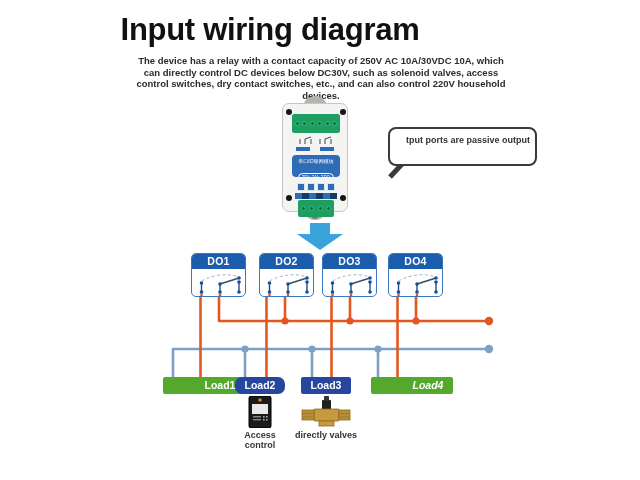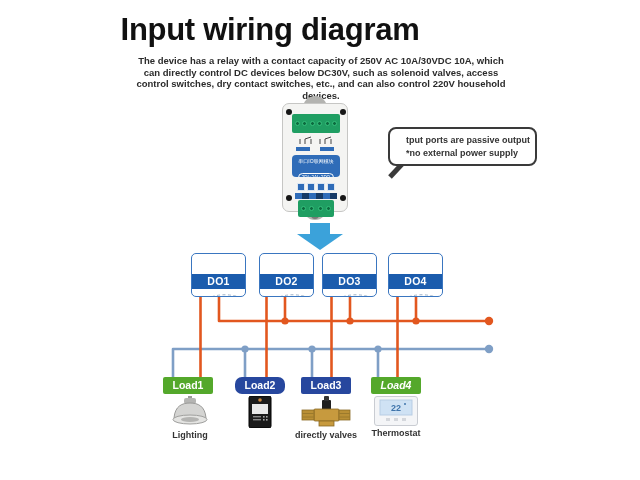--- a/index.html
+++ b/index.html
@@ -19,32 +19,32 @@
   .dot-blue{fill:var(--wire-blue,#7f9fc6);}
   .dot-orange{fill:var(--wire-orange,#e2571f);}
   .arrow{fill:var(--arrow-blue,#3ba2da);}
   .callout-tail{stroke:var(--callout-border,#3a3a3a);stroke-width:5;fill:none;}
 
   
   .do-box{position:absolute;top:253px;width:55px;height:44px;z-index:2;background:#fff;
           border:1.5px solid var(--do-border-blue,#3a76c0);border-radius:5px;overflow:hidden;
           box-sizing:border-box;}
   .do-head{height:15px;background:var(--do-header-blue,#1b5cad);color:#fff;text-align:center;
-           font-size:10.5px;font-weight:700;line-height:15px;letter-spacing:.3px;margin-top:20px;}
+           font-size:10.5px;font-weight:700;line-height:15px;letter-spacing:.3px;}
   .relay{display:block;}
   .rl{stroke:var(--terminal-dot-blue,#1b4e90);stroke-width:1.4;}
   .lever{stroke:#35506e;stroke-width:1.6;}
   .rd{fill:var(--terminal-dot-blue,#1b4e90);}
   .arc{stroke:#9fb2c6;stroke-width:1;fill:none;stroke-dasharray:3 2.5;}
   .stub{stroke:var(--wire-orange,#e2571f);stroke-width:2.4;}
 
   
   .load-box{position:absolute;top:377px;width:50px;height:17px;z-index:2;border-radius:2px;
             color:#fff;font-size:10.5px;font-weight:700;text-align:center;line-height:17px;}
-  .load-green{background:var(--load-green,#54a82b);}
+  .load-green{background:var(--load-green,#54a82b);padding-left:32px;}
   .load-navy{background:var(--load-navy,#27479e);}
 
   
   .pcol{position:absolute;top:396px;width:64px;z-index:2;text-align:center;}
   .pcol svg{display:block;margin:0 auto;}
   .plabel{margin-top:2px;font-size:9px;font-weight:600;color:#333;}
 
   
   .callout{position:absolute;left:388px;top:127px;width:149px;height:39px;z-index:3;
            box-sizing:border-box;background:#fff;border:2px solid var(--callout-border,#3a3a3a);
@@ -170,21 +170,20 @@
         <div class="tscrew"></div>
           <div class="tscrew"></div>
           <div class="tscrew"></div>
           <div class="tscrew"></div>
       </div>
     </div>
   </div>
 
   <div class="callout">
     <div>tput ports are passive output</div>
-    <div>*no external power supply</div>
   </div>
 
   <div class="do-box" style="left:191px;">
     <div class="do-head">DO1</div>
     <svg class="relay" width="55" height="28" viewBox="0 0 55 28">
       <path class="arc" d="M9.5,12 Q28,2 47,8"></path>
       <line class="rl" x1="9.5" y1="14" x2="9.5" y2="23"></line>
         <line class="rl" x1="28" y1="15" x2="28" y2="23"></line>
       <line class="rl" x1="47" y1="13" x2="47" y2="23"></line>
         <line class="lever" x1="28" y1="15" x2="47" y2="9"></line>
@@ -255,67 +254,46 @@
       <line class="stub" x1="9.5" y1="24" x2="9.5" y2="28"></line>
         <line class="stub" x1="28" y1="24" x2="28" y2="28"></line>
     </svg>
   </div>
 
   <div class="load-box load-green" style="left:163px;">Load1</div>
   <div class="load-box load-navy" style="left:235px;border-radius:7px;">Load2</div>
   <div class="load-box load-navy" style="left:301px;">Load3</div>
   <div class="load-box load-green" style="left:371px;font-style:italic;">Load4</div>
 
-  <div class="pcol" style="left:158px;">
-    <svg width="42" height="32" viewBox="0 0 42 32">
-      <rect x="19" y="0" width="4" height="3" fill="#9a9a98"></rect>
-      <rect x="15" y="2" width="12" height="6" rx="2" fill="#b5b5b3"></rect>
-      <path d="M5,22 C6,10 13,7 21,7 C29,7 36,10 37,22 Z" fill="#d4d4d2" stroke="#9a9a98" stroke-width="1"></path>
-      <ellipse cx="21" cy="23.5" rx="17" ry="4.5" fill="#e4e4e2" stroke="#a0a09e" stroke-width="1"></ellipse>
-      <ellipse cx="21" cy="23.5" rx="9" ry="2.4" fill="#b4b4b2"></ellipse>
-    </svg>
-    <div class="plabel">Lighting</div>
-  </div>
 
   <div class="pcol" style="left:228px;">
     <svg width="24" height="32" viewBox="0 0 24 32">
       <rect x="1" y="0" width="22" height="32" rx="2" fill="#1b1b1b" stroke="#000"></rect>
       <circle cx="12" cy="4" r="1.8" fill="#c9863f"></circle>
       <rect x="4" y="8" width="16" height="10" fill="#e9e9e9"></rect>
       <rect x="5" y="20" width="8" height="1.4" fill="#888"></rect>
       <rect x="5" y="23" width="8" height="1.4" fill="#888"></rect>
       <rect x="15" y="20" width="1.6" height="1.6" fill="#aaa"></rect>
         <rect x="18" y="20" width="1.6" height="1.6" fill="#aaa"></rect>
       <rect x="15" y="23" width="1.6" height="1.6" fill="#aaa"></rect>
         <rect x="18" y="23" width="1.6" height="1.6" fill="#aaa"></rect>
     </svg>
+    <div class="plabel">Access control</div>
   </div>
 
   <div class="pcol" style="left:294px;">
     <svg width="52" height="32" viewBox="0 0 52 32">
       <rect x="22" y="4" width="9" height="10" rx="1" fill="#1f1f1f"></rect>
       <rect x="24" y="0" width="5" height="5" rx="1" fill="#333"></rect>
       <rect x="14" y="13" width="25" height="12" rx="1" fill="#c79a3e" stroke="#8a6a25" stroke-width=".8"></rect>
       <rect x="2" y="14" width="12" height="10" fill="#b98f35" stroke="#8a6a25" stroke-width=".8"></rect>
       <rect x="39" y="14" width="11" height="10" fill="#b98f35" stroke="#8a6a25" stroke-width=".8"></rect>
       <line x1="2" y1="17.5" x2="14" y2="17.5" stroke="#9c7a2c"></line>
         <line x1="2" y1="21" x2="14" y2="21" stroke="#9c7a2c"></line>
       <line x1="39" y1="17.5" x2="50" y2="17.5" stroke="#9c7a2c"></line>
         <line x1="39" y1="21" x2="50" y2="21" stroke="#9c7a2c"></line>
       <rect x="19" y="25" width="15" height="5" fill="#c79a3e" stroke="#8a6a25" stroke-width=".8"></rect>
     </svg>
     <div class="plabel">directly valves</div>
   </div>
 
-  <div class="pcol" style="left:364px;">
-    <svg width="44" height="30" viewBox="0 0 44 30">
-      <rect x="0.5" y="0.5" width="43" height="29" rx="2.5" fill="#f4f5f7" stroke="#c9ccd2"></rect>
-      <rect x="6" y="4" width="32" height="15" fill="#cfe2f4" stroke="#b7cde4"></rect>
-      <text x="22" y="15" text-anchor="middle" font-size="9" font-weight="bold" fill="#3f74ab" font-family="Liberation Sans, sans-serif">22</text>
-      <circle cx="31" cy="8" r="1" fill="#3f74ab"></circle>
-      <rect x="12" y="22" width="4" height="3" fill="#d4d7dc"></rect>
-        <rect x="20" y="22" width="4" height="3" fill="#d4d7dc"></rect>
-      <rect x="28" y="22" width="4" height="3" fill="#d4d7dc"></rect>
-    </svg>
-    <div class="plabel">Thermostat</div>
-  </div>
 
 </div>
 
 </body></html>

